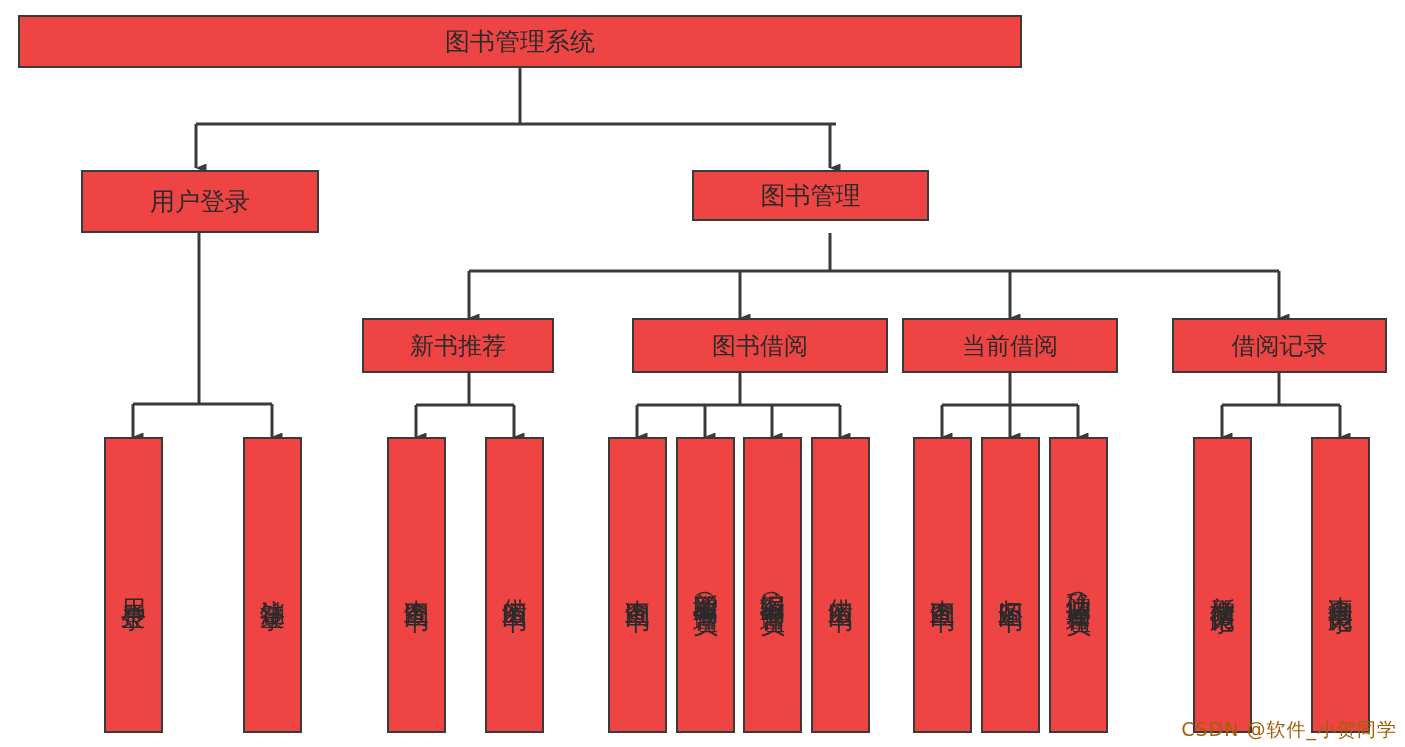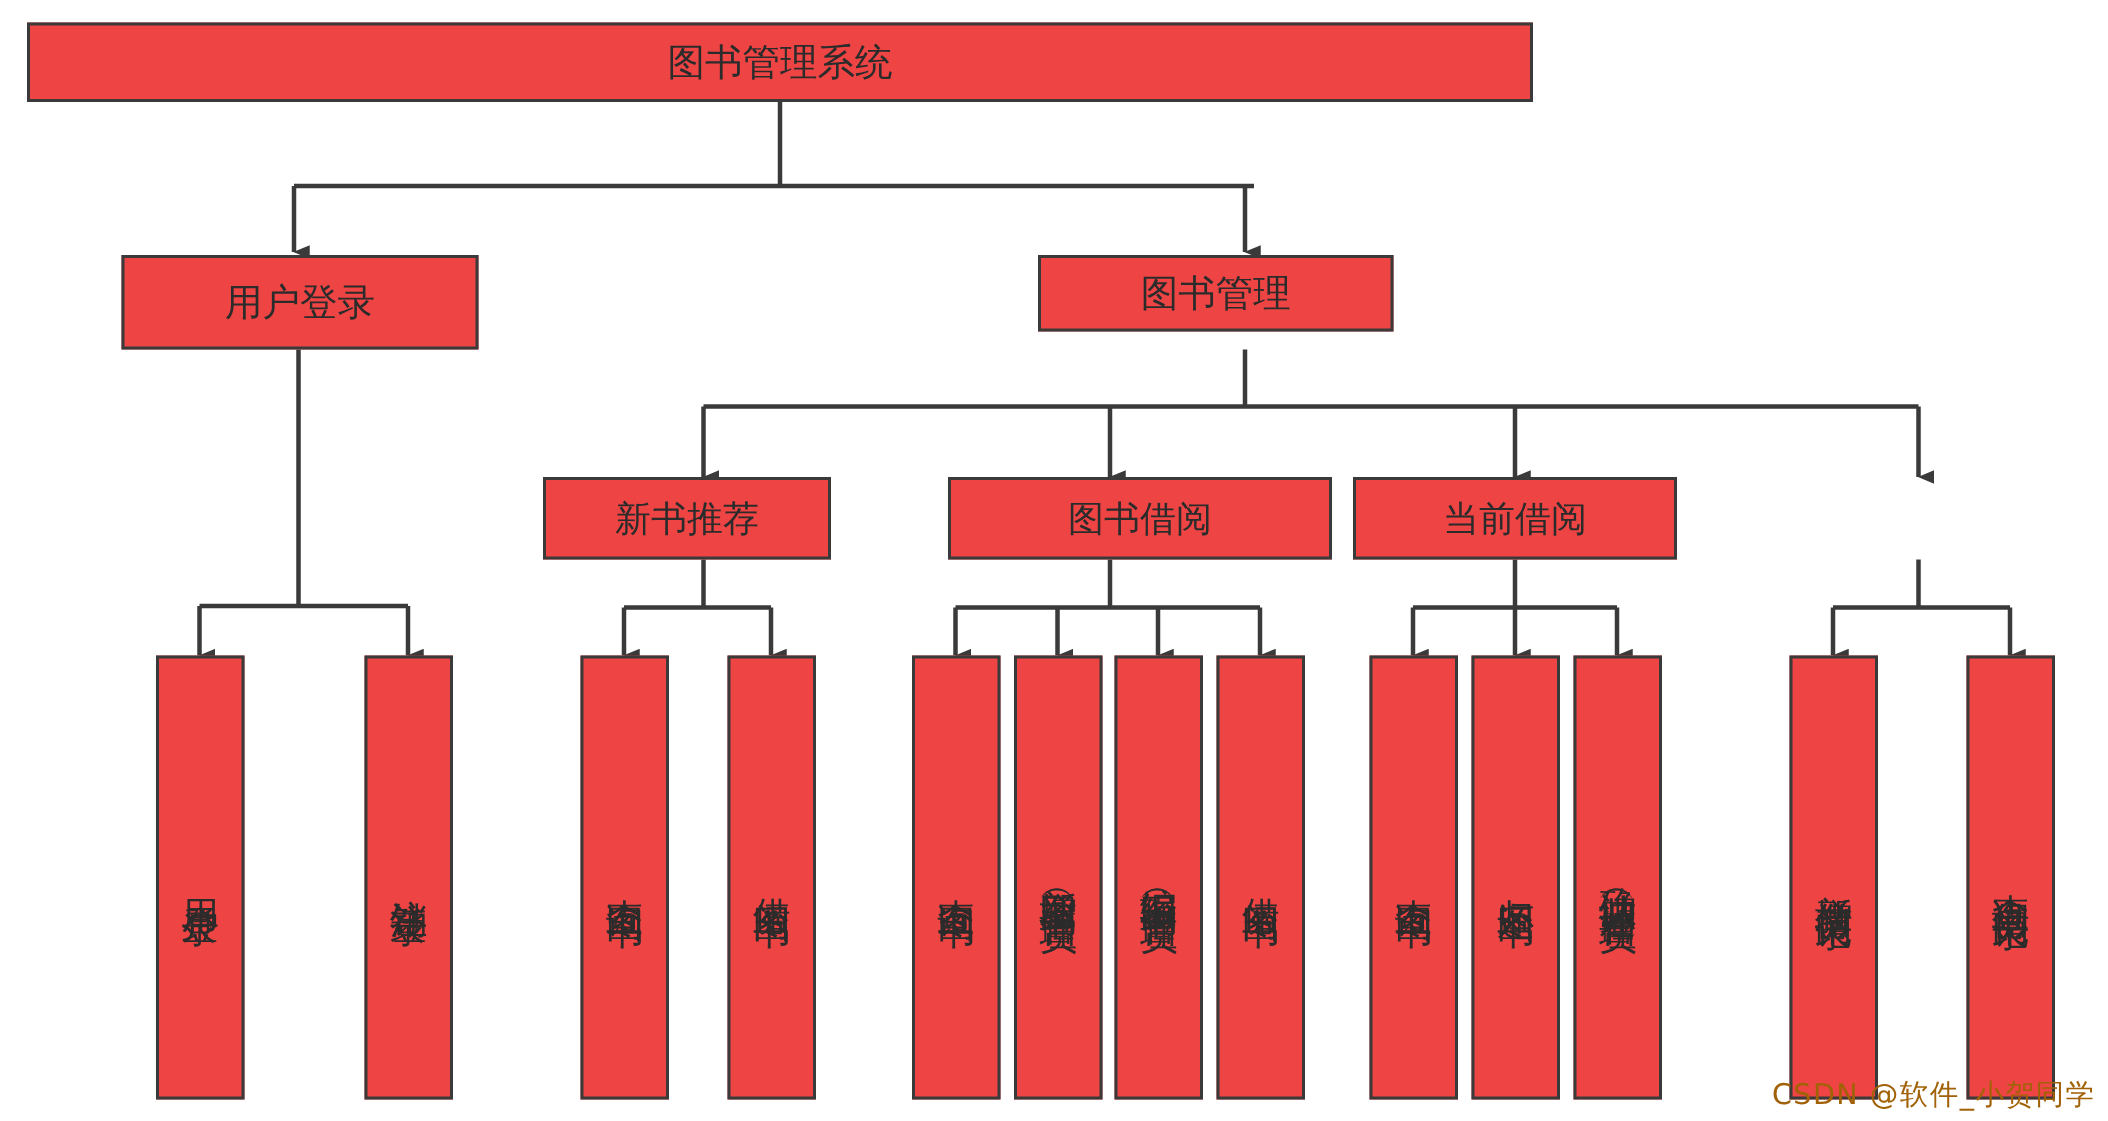--- a/index.html
+++ b/index.html
@@ -128,20 +128,23 @@
 
   <div class="node lvl3" style="left:362px;top:318px;width:192px;height:55px;">
     <span>新书推荐</span>
   </div>
   <div class="node lvl3" style="left:632px;top:318px;width:256px;height:55px;">
     <span>图书借阅</span>
   </div>
   <div class="node lvl3" style="left:902px;top:318px;width:216px;height:55px;">
     <span>当前借阅</span>
   </div>
+  <div class="node lvl3" style="left:1172px;top:318px;width:215px;height:55px;">
+    <span>借阅记录</span>
+  </div>
 
   <div class="node leaf" style="left:104px;top:437px;width:59px;height:296px;">
     <span class="leaf-text">用户登录</span>
   </div>
   <div class="node leaf" style="left:243px;top:437px;width:59px;height:296px;">
     <span class="leaf-text">注销登录</span>
   </div>
 
   <div class="node leaf" style="left:387px;top:437px;width:59px;height:296px;">
     <span class="leaf-text">查询图书</span>

